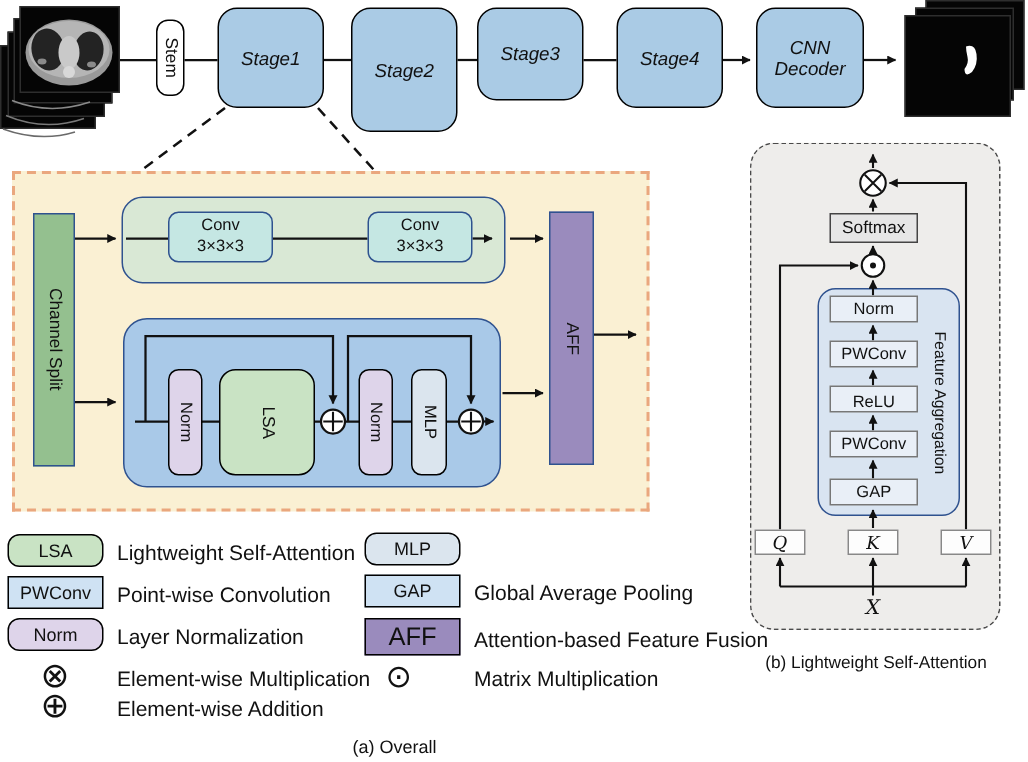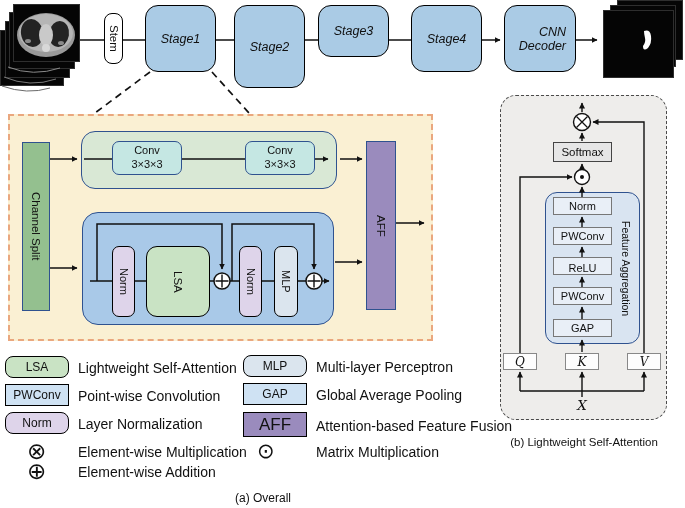--- a/index.html
+++ b/index.html
@@ -76,28 +76,28 @@
   <div class="abs ctr stem vt" style="left:104px;top:13px;width:19px;height:51px;">
       <span>Stem</span>
     </div>
 
   <div class="abs ctr stage" style="left:145px;top:5px;width:71px;height:67px;">
       <span>Stage1</span>
     </div>
   <div class="abs ctr stage" style="left:234px;top:5px;width:71px;height:83px;">
       <span>Stage2</span>
     </div>
-  <div class="abs ctr stage" style="left:318px;top:5px;width:71px;height:52px;">
+  <div class="abs ctr stage" style="left:318px;top:5px;width:71px;height:62px;">
       <span>Stage3</span>
     </div>
   <div class="abs ctr stage" style="left:411px;top:5px;width:71px;height:67px;">
       <span>Stage4</span>
     </div>
   <div class="abs ctr stage" style="left:504px;top:5px;width:72px;height:67px;">
-       <span style="width:52px;text-align:right;">CNN Decoder</span>
+       <span style="width:52px;">CNN Decoder</span>
     </div>
 
   <div class="abs" style="left:603px;top:0;width:82px;height:80px;z-index:2;">
     <div class="sheet" style="left:14px;top:0;width:66px;height:60px;"></div>
     <div class="sheet" style="left:7px;top:5px;width:66px;height:62px;"></div>
     <div class="sheet" style="left:0;top:10px;width:71px;height:68px;">
       <svg width="69" height="66" viewBox="0 0 69 66">
         <path d="M40,20 q6,-2 7,5 q1,7 -3,12 q-5,4 -5,-2 q3,-4 2,-8 q-1,-4 -1,-7 z" fill="#ffffff"></path>
       </svg>
     </div>
@@ -191,21 +191,20 @@
 
   <div class="abs lgd-sym" style="left:27px;top:440px;">⊗</div>
   <div class="abs lgd-txt" style="left:78px;top:444px;text-align:right;">Element-wise Multiplication</div>
 
   <div class="abs lgd-sym" style="left:27px;top:460px;">⊕</div>
   <div class="abs lgd-txt" style="left:78px;top:464px;">Element-wise Addition</div>
 
   <div class="abs ctr lgd-mlp" style="left:243px;top:355px;width:64px;height:22px;">
     <span>MLP</span>
     </div>
-  <div class="abs lgd-txt" style="left:316px;top:359px;">Multi-layer Perceptron</div>
 
   <div class="abs ctr lgd-blue" style="left:243px;top:383px;width:64px;height:22px;">
     <span>GAP</span>
     </div>
   <div class="abs lgd-txt" style="left:316px;top:387px;">Global Average Pooling</div>
 
   <div class="abs ctr lgd-aff" style="left:243px;top:412px;width:64px;height:25px;">
     <span>AFF</span>
     </div>
   <div class="abs lgd-txt" style="left:316px;top:418px;">Attention-based Feature Fusion</div>

